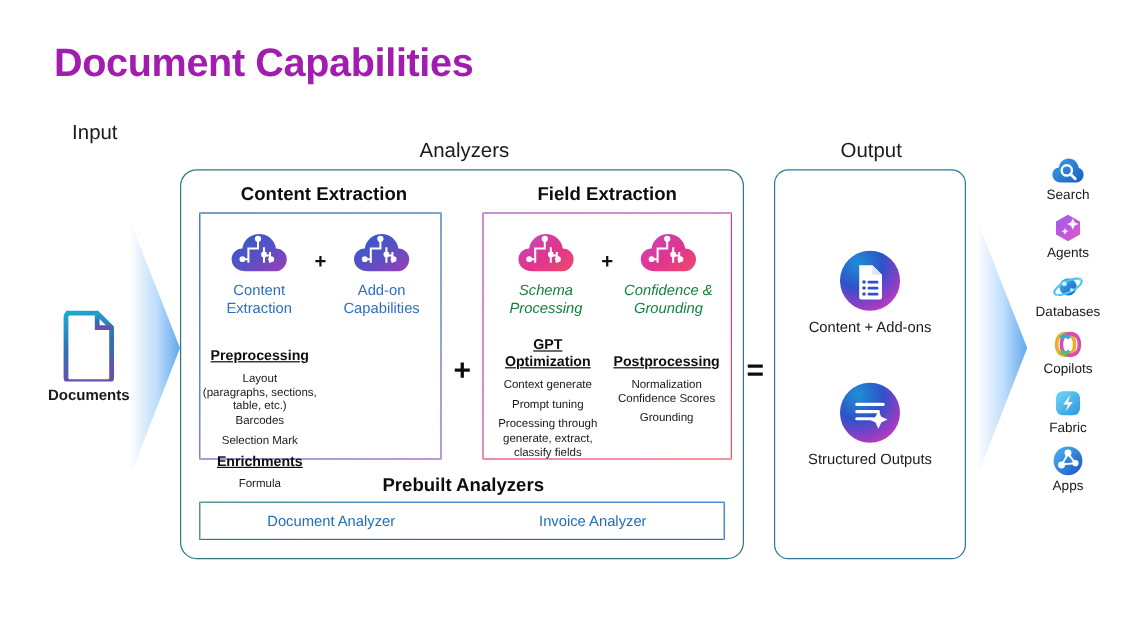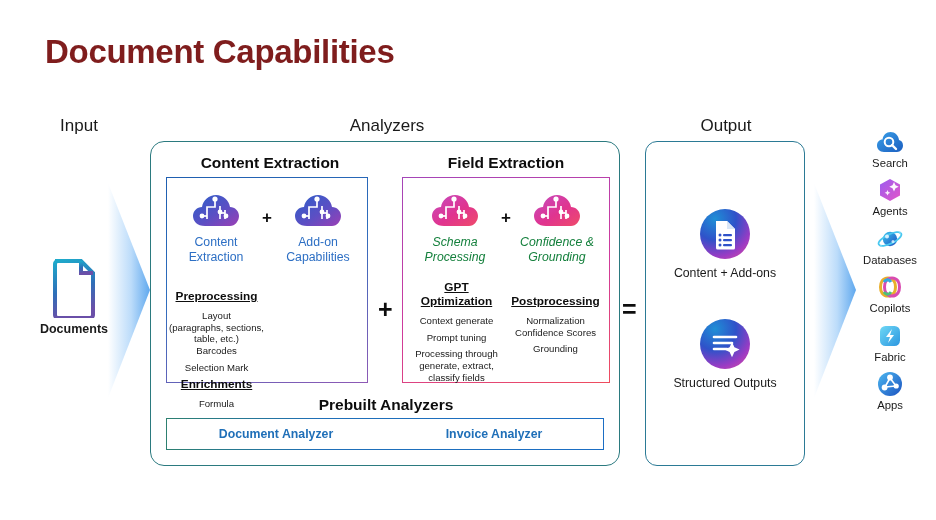--- a/index.html
+++ b/index.html
@@ -8,31 +8,31 @@
     background: #ffffff;
     font-family: "Liberation Sans", sans-serif;
     overflow: hidden;
   }
   #stage { position: relative; width: 936px; height: 520px; }
 
   
   #page-title {
     position: absolute; left: 45px; top: 33px;
     font-size: 33px; font-weight: bold;
-    color: #7f1d1d; letter-spacing: -0.3px;
+    color: #a21caf; letter-spacing: -0.3px;
     white-space: nowrap;
   }
 
   
   .section-heading {
     position: absolute;
     font-size: 17px; color: #1a1a1a;
     text-align: center; white-space: nowrap;
   }
-  #label-input   { left: 26px;  top: 116px; width: 106px; }
+  #label-input   { left: 26px;  top: 101px; width: 106px; }
   #label-analyzers { left: 258px; top: 116px; width: 258px; }
   #label-output  { left: 648px; top: 116px; width: 156px; }
 
   
   #documents-group {
     position: absolute; left: 30px; top: 258px;
     width: 88px; text-align: center;
   }
   .doc-icon { width: 48px; height: 60px; margin: 0 auto; display: block; }
   .icon-caption {
@@ -127,21 +127,21 @@
   #prebuilt-box {
     position: absolute; left: 166px; top: 418px;
     width: 438px; height: 32px;
     border: 1.4px solid #1f6fb8;
     border-image: linear-gradient(90deg,#2d8070 0%,#1f6fb8 35%,#1b6ec4 100%) 1;
     border-radius: 7px;
     display: flex; align-items: center;
   }
   .prebuilt-item {
     flex: 1; text-align: center;
-    font-size: 12.3px; color: #1f6fb8; font-weight: bold;
+    font-size: 12.3px; color: #1f6fb8;
   }
 
   
   #output-box {
     position: absolute; left: 645px; top: 141px;
     width: 160px; height: 325px;
     border: 1.6px solid #2b7a95;
     border-radius: 12px; background: #fff;
   }
   .out-item {

